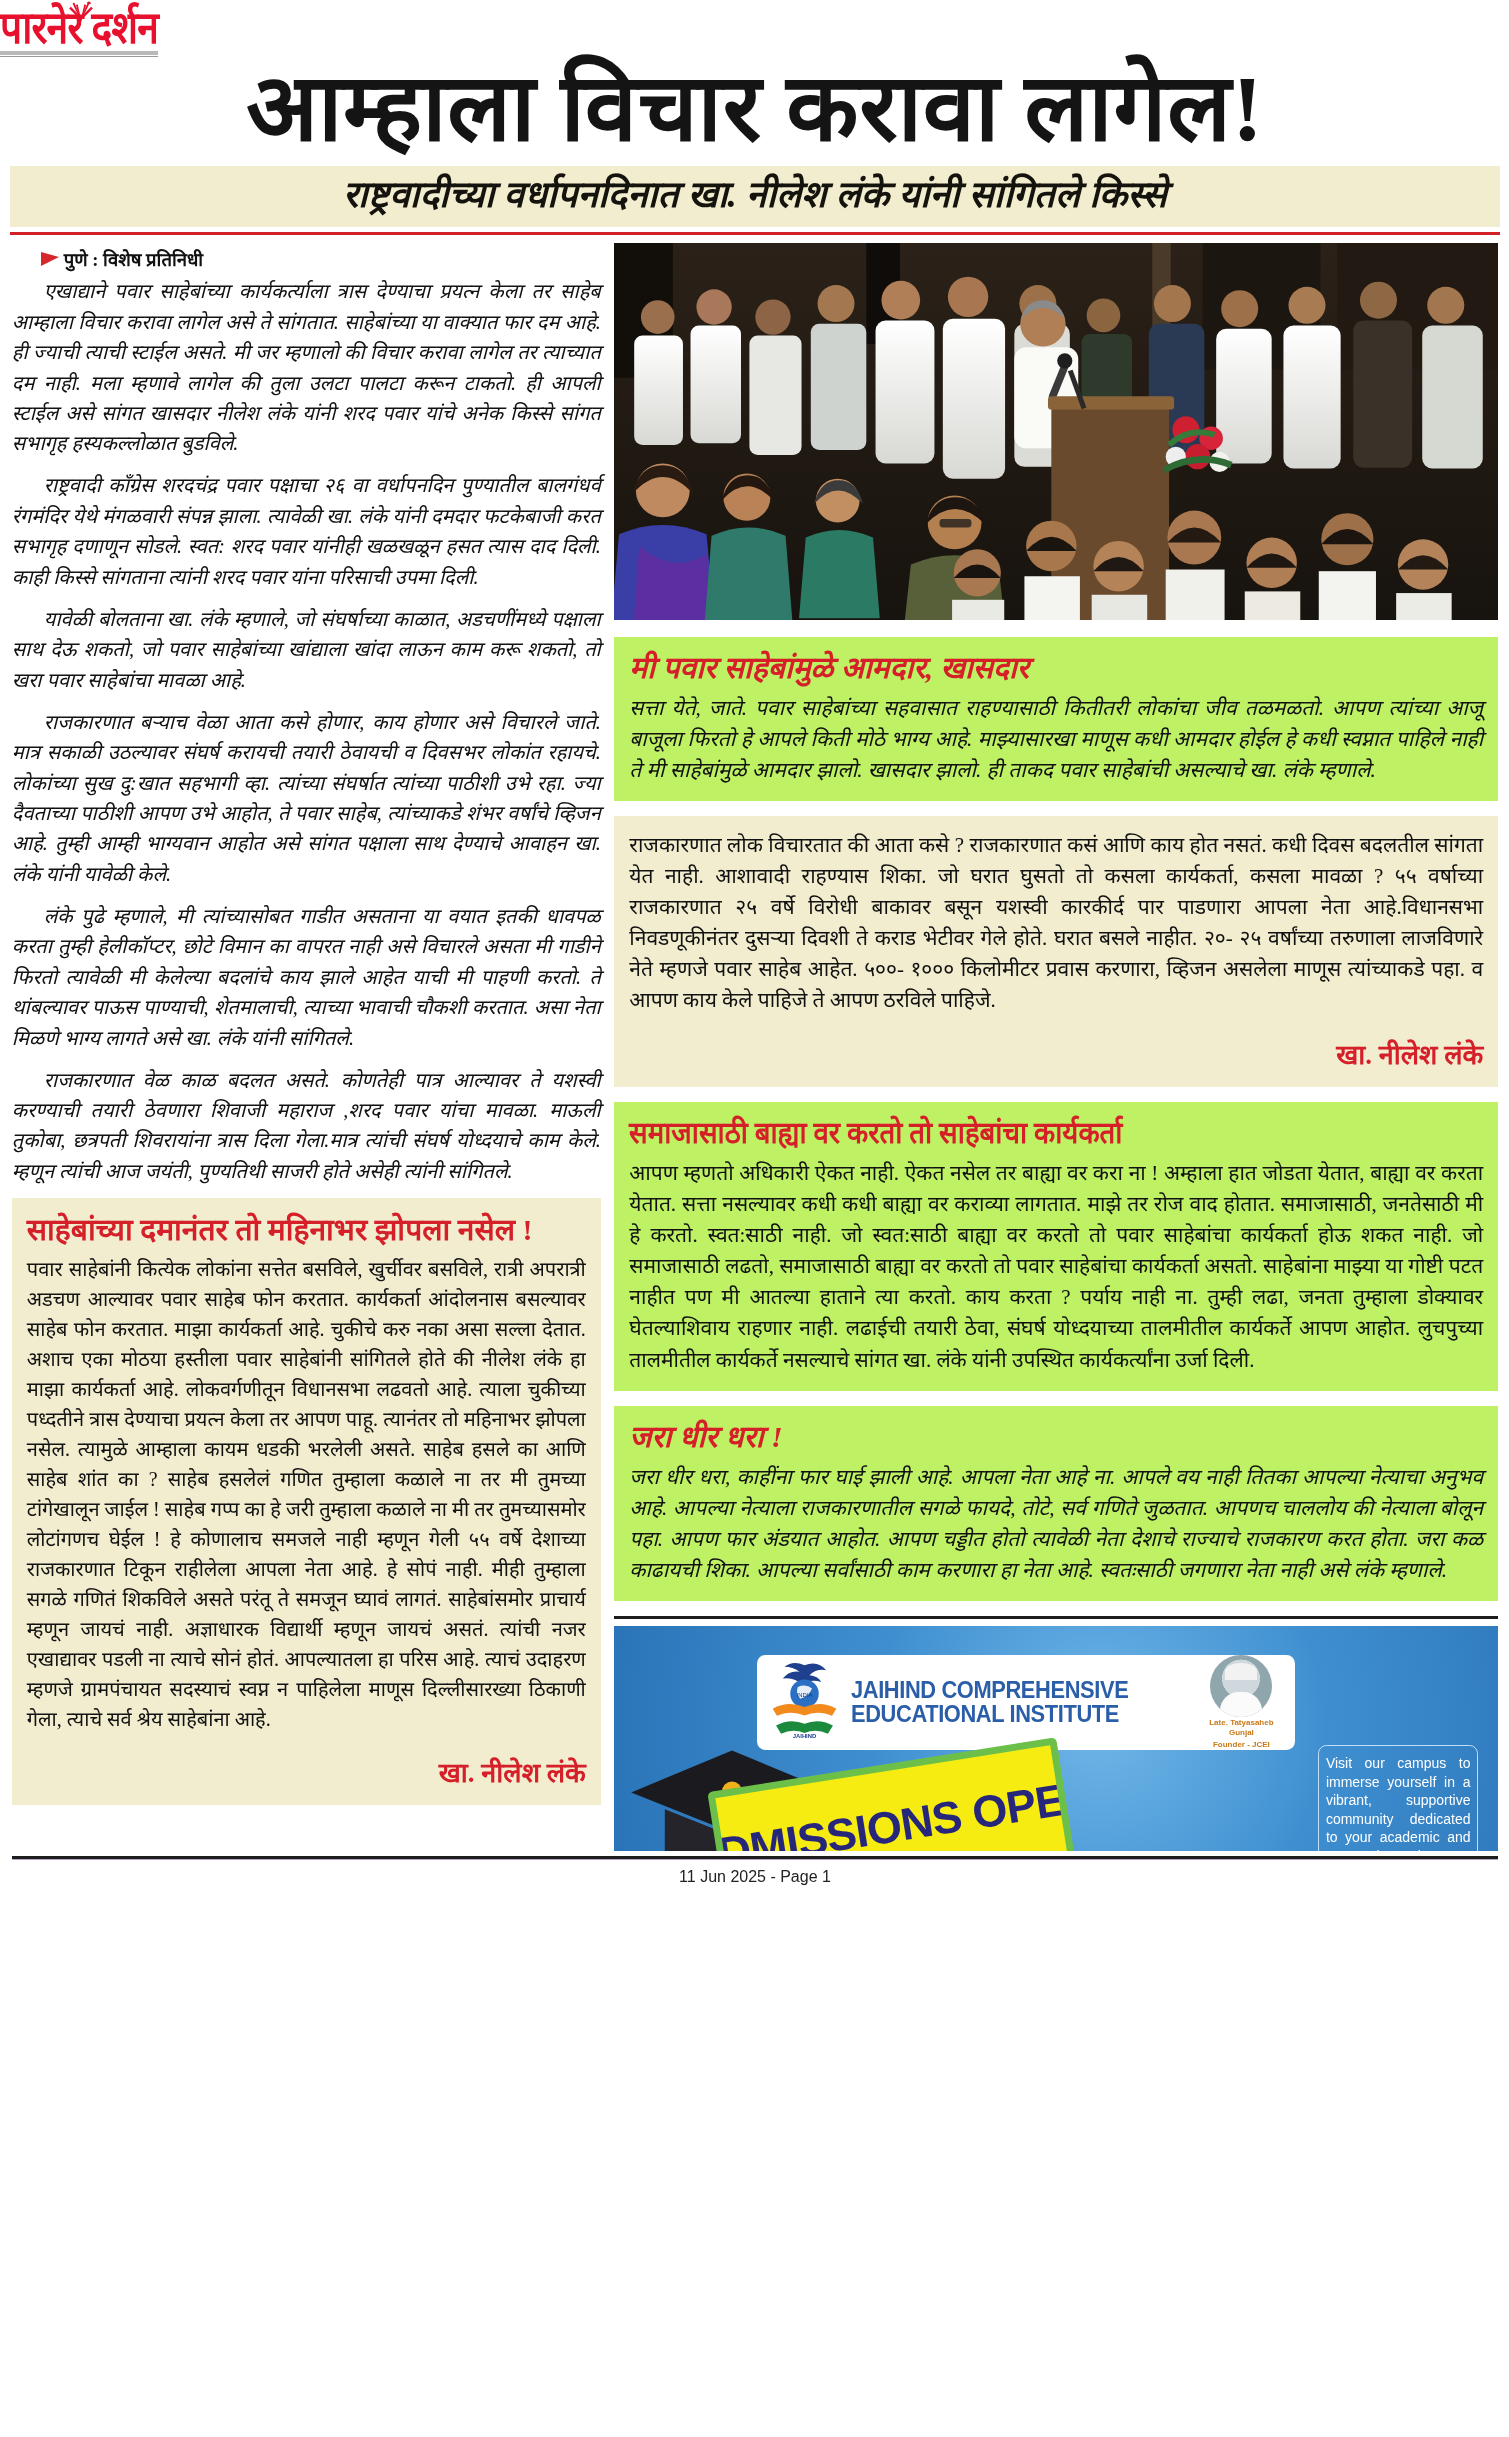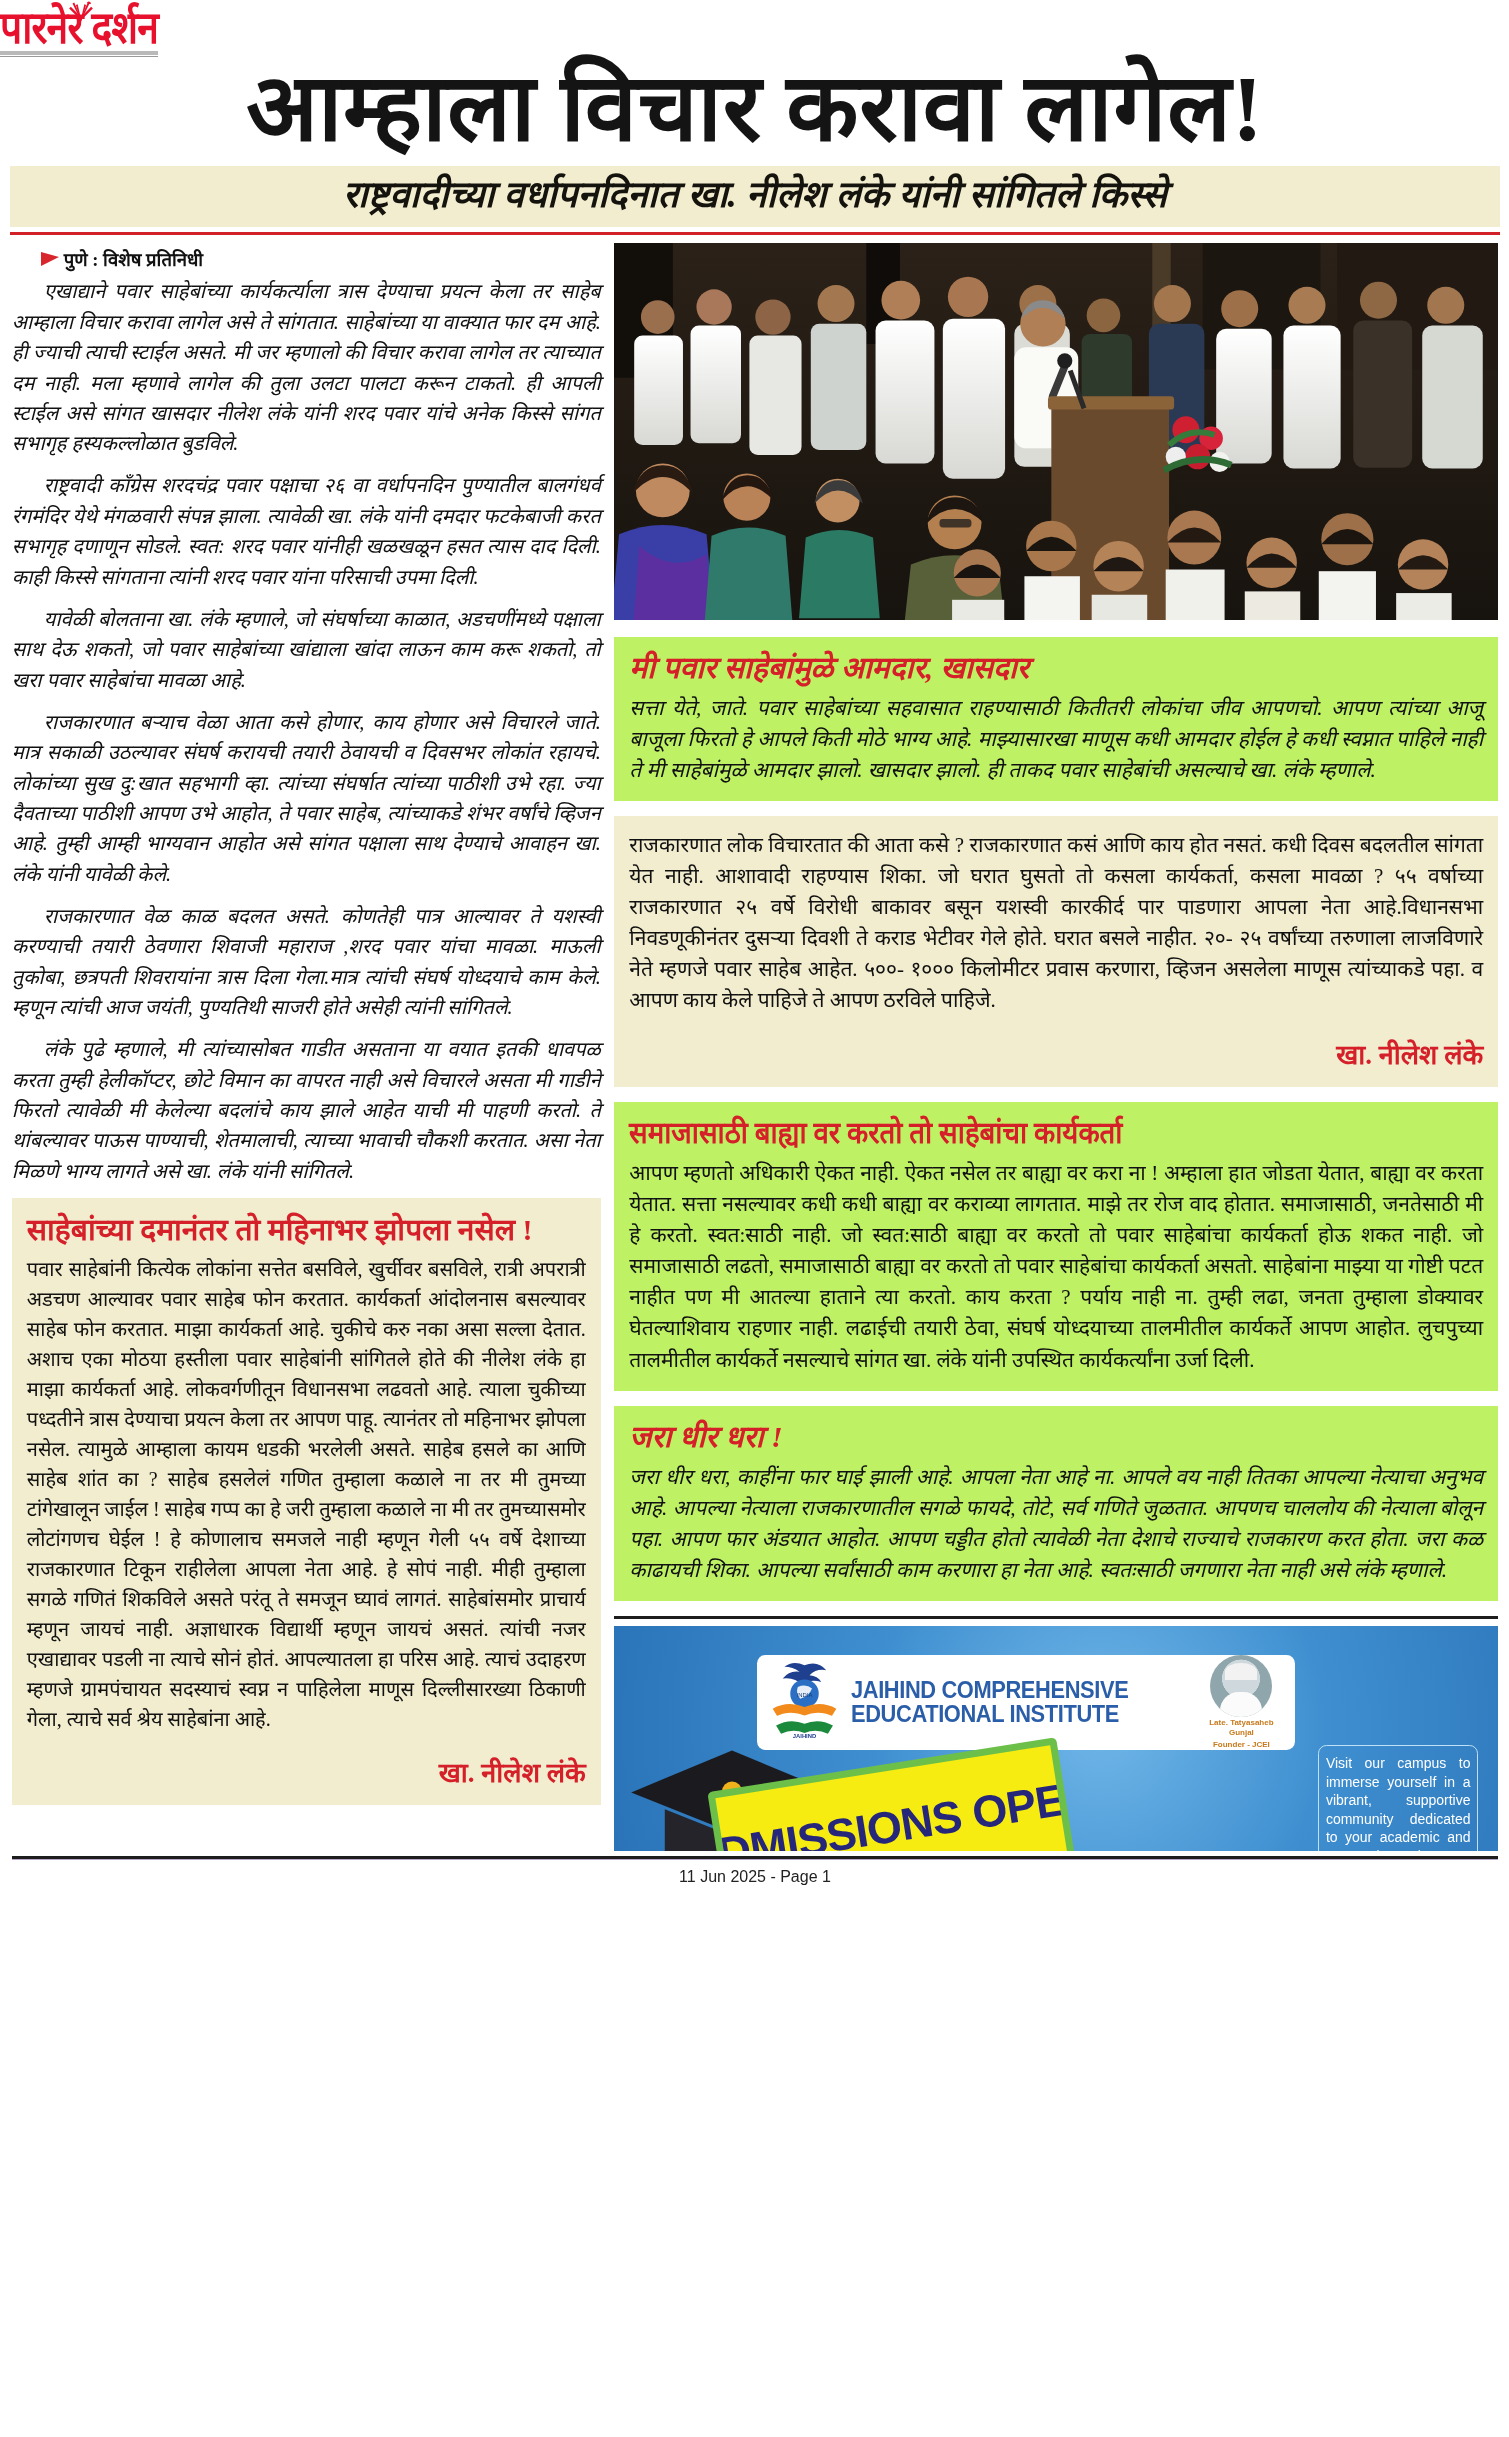--- a/index.html
+++ b/index.html
@@ -318,22 +318,22 @@
 
     <div class="byline">
       <span class="flag"></span>
       <span>पुणे : विशेष प्रतिनिधी</span>
     </div>
 
     <p class="body-para">एखाद्याने पवार साहेबांच्या कार्यकर्त्याला त्रास देण्याचा प्रयत्न केला तर साहेब आम्हाला विचार करावा लागेल असे ते सांगतात. साहेबांच्या या वाक्यात फार दम आहे. ही ज्याची त्याची स्टाईल असते. मी जर म्हणालो की विचार करावा लागेल तर त्याच्यात दम नाही. मला म्हणावे लागेल की तुला उलटा पालटा करून टाकतो. ही आपली स्टाईल असे सांगत खासदार नीलेश लंके यांनी शरद पवार यांचे  अनेक किस्से सांगत सभागृह हस्यकल्लोळात बुडविले.</p>
     <p class="body-para">राष्ट्रवादी काँग्रेस शरदचंद्र पवार पक्षाचा २६ वा वर्धापनदिन पुण्यातील बालगंधर्व रंगमंदिर येथे मंगळवारी संपन्न झाला. त्यावेळी खा. लंके यांनी दमदार फटकेबाजी करत सभागृह दणाणून सोडले. स्वत: शरद पवार यांनीही खळखळून हसत त्यास दाद दिली. काही किस्से सांगताना त्यांनी शरद पवार यांना परिसाची उपमा दिली.</p>
     <p class="body-para"> यावेळी बोलताना खा. लंके म्हणाले, जो संघर्षाच्या काळात, अडचणींमध्ये पक्षाला साथ देऊ शकतो, जो पवार साहेबांच्या खांद्याला खांदा लाऊन काम करू शकतो, तो खरा पवार साहेबांचा मावळा आहे.</p>
     <p class="body-para">राजकारणात बऱ्याच वेळा आता कसे होणार, काय होणार असे विचारले जाते. मात्र  सकाळी उठल्यावर संघर्ष करायची तयारी ठेवायची व दिवसभर लोकांत रहायचे. लोकांच्या सुख दु:खात सहभागी व्हा. त्यांच्या संघर्षात त्यांच्या पाठीशी उभे रहा. ज्या दैवताच्या पाठीशी आपण उभे आहोत, ते पवार साहेब, त्यांच्याकडे शंभर वर्षांचे व्हिजन आहे. तुम्ही आम्ही भाग्यवान आहोत असे सांगत पक्षाला साथ देण्याचे आवाहन खा. लंके यांनी यावेळी केले.</p>
+    <p class="body-para">लंके पुढे म्हणाले, मी त्यांच्यासोबत गाडीत असताना या वयात इतकी धावपळ करता तुम्ही हेलीकॉप्टर, छोटे विमान का वापरत  नाही असे विचारले असता मी गाडीने फिरतो त्यावेळी मी केलेल्या बदलांचे काय झाले आहेत याची मी पाहणी करतो. ते थांबल्यावर पाऊस पाण्याची, शेतमालाची, त्याच्या भावाची चौकशी करतात. असा नेता मिळणे भाग्य लागते असे खा. लंके यांनी सांगितले.</p>
     <p class="body-para">राजकारणात वेळ काळ बदलत असते. कोणतेही पात्र आल्यावर ते यशस्वी करण्याची तयारी ठेवणारा शिवाजी महाराज ,शरद पवार यांचा मावळा. माऊली तुकोबा, छत्रपती शिवरायांना त्रास दिला गेला.मात्र त्यांची संघर्ष योध्दयाचे काम केले. म्हणून त्यांची आज जयंती, पुण्यतिथी साजरी होते असेही त्यांनी सांगितले.</p>
-    <p class="body-para">लंके पुढे म्हणाले, मी त्यांच्यासोबत गाडीत असताना या वयात इतकी धावपळ करता तुम्ही हेलीकॉप्टर, छोटे विमान का वापरत  नाही असे विचारले असता मी गाडीने फिरतो त्यावेळी मी केलेल्या बदलांचे काय झाले आहेत याची मी पाहणी करतो. ते थांबल्यावर पाऊस पाण्याची, शेतमालाची, त्याच्या भावाची चौकशी करतात. असा नेता मिळणे भाग्य लागते असे खा. लंके यांनी सांगितले.</p>
 
     <div class="box box-cream">
       <div class="box-title">साहेबांच्या दमानंतर तो महिनाभर झोपला नसेल !</div>
       <p class="box-body">पवार साहेबांनी कित्येक लोकांना सत्तेत बसविले, खुर्चीवर बसविले, रात्री अपरात्री अडचण आल्यावर पवार साहेब फोन करतात. कार्यकर्ता आंदोलनास बसल्यावर साहेब फोन करतात. माझा कार्यकर्ता आहे. चुकीचे करु नका असा सल्ला देतात. अशाच एका मोठया हस्तीला पवार साहेबांनी सांगितले होते की नीलेश लंके हा माझा कार्यकर्ता आहे. लोकवर्गणीतून विधानसभा लढवतो आहे. त्याला चुकीच्या पध्दतीने त्रास देण्याचा प्रयत्न केला तर आपण पाहू. त्यानंतर तो महिनाभर झोपला नसेल. त्यामुळे आम्हाला कायम धडकी भरलेली असते. साहेब हसले का आणि साहेब शांत का ? साहेब हसलेलं गणित तुम्हाला कळाले ना तर मी तुमच्या टांगेखालून जाईल ! साहेब गप्प का हे जरी तुम्हाला कळाले ना  मी तर तुमच्यासमोर लोटांगणच घेईल ! हे कोणालाच समजले नाही म्हणून गेली ५५ वर्षे देशाच्या राजकारणात टिकून राहीलेला आपला नेता आहे. हे सोपं नाही. मीही तुम्हाला सगळे गणितं शिकविले असते परंतू ते समजून घ्यावं लागतं. साहेबांसमोर प्राचार्य म्हणून जायचं नाही. अज्ञाधारक विद्यार्थी म्हणून जायचं असतं. त्यांची नजर एखाद्यावर पडली ना त्याचे सोनं होतं. आपल्यातला हा परिस आहे. त्याचं उदाहरण म्हणजे ग्रामपंचायत सदस्याचं स्वप्न न पाहिलेला माणूस दिल्लीसारख्या ठिकाणी गेला, त्याचे सर्व श्रेय साहेबांना आहे.</p>
       <div class="attrib">खा. नीलेश लंके</div>
     </div>
 
   </div>
 
   <div class="col-right">
@@ -481,21 +481,21 @@
           <rect x="930" y="416" width="66" height="36" fill="#ececE6"></rect>
           <circle cx="432" cy="392" r="28" fill="#a87851"></circle>
             <path d="M404 398 q28 -32 56 0z" fill="#1a1410"></path>
           <rect x="402" y="424" width="62" height="28" fill="#eaeae4"></rect>
         </g>
       </svg>
     </div>
 
     <div class="box box-blue">
       <div class="box-title">मी पवार साहेबांमुळे आमदार, खासदार</div>
-      <p class="box-body rightcol">सत्ता येते, जाते. पवार साहेबांच्या सहवासात राहण्यासाठी कितीतरी लोकांचा जीव आपणचो. आपण त्यांच्या आजू बाजूला फिरतो हे आपले किती मोठे भाग्य आहे. माझ्यासारखा माणूस कधी आमदार होईल हे कधी स्वप्नात पाहिले नाही ते मी साहेबांमुळे आमदार झालो. खासदार झालो. ही ताकद पवार साहेबांची असल्याचे खा. लंके म्हणाले.</p>
+      <p class="box-body rightcol">सत्ता येते, जाते. पवार साहेबांच्या सहवासात राहण्यासाठी कितीतरी लोकांचा जीव तळमळतो. आपण त्यांच्या आजू बाजूला फिरतो हे आपले किती मोठे भाग्य आहे. माझ्यासारखा माणूस कधी आमदार होईल हे कधी स्वप्नात पाहिले नाही ते मी साहेबांमुळे आमदार झालो. खासदार झालो. ही ताकद पवार साहेबांची असल्याचे खा. लंके म्हणाले.</p>
     </div>
 
     <div class="box box-cream">
       <p class="box-body rightcol">राजकारणात लोक विचारतात की आता कसे ? राजकारणात कसं आणि काय होत नसतं. कधी दिवस बदलतील सांगता येत नाही. आशावादी राहण्यास शिका. जो घरात घुसतो तो कसला कार्यकर्ता, कसला मावळा ? ५५ वर्षाच्या राजकारणात २५ वर्षे विरोधी बाकावर बसून यशस्वी कारकीर्द पार पाडणारा आपला नेता आहे.विधानसभा निवडणूकीनंतर दुसऱ्या दिवशी ते कराड भेटीवर गेले होते. घरात बसले नाहीत. २०- २५ वर्षांच्या तरुणाला लाजविणारे नेते म्हणजे पवार साहेब आहेत. ५००- १००० किलोमीटर प्रवास करणारा, व्हिजन असलेला माणूस त्यांच्याकडे पहा. व आपण काय केले पाहिजे ते आपण ठरविले पाहिजे.</p>
       <div class="attrib">खा. नीलेश लंके</div>
     </div>
 
     <div class="box box-green">
       <div class="box-title cond">समाजासाठी बाह्या वर करतो तो साहेबांचा कार्यकर्ता</div>
       <p class="box-body rightcol"> आपण म्हणतो अधिकारी ऐकत नाही. ऐकत नसेल तर बाह्या वर करा ना ! अम्हाला हात जोडता येतात, बाह्या वर करता येतात. सत्ता नसल्यावर कधी कधी बाह्या वर कराव्या लागतात. माझे तर रोज वाद होतात. समाजासाठी, जनतेसाठी मी हे करतो. स्वत:साठी नाही. जो स्वत:साठी बाह्या वर करतो तो पवार साहेबांचा कार्यकर्ता होऊ शकत नाही. जो समाजासाठी लढतो, समाजासाठी बाह्या वर करतो तो पवार साहेबांचा कार्यकर्ता असतो. साहेबांना माझ्या या गोष्टी पटत नाहीत पण मी आतल्या हाताने त्या करतो. काय करता ? पर्याय नाही ना. तुम्ही लढा, जनता तुम्हाला डोक्यावर घेतल्याशिवाय राहणार नाही. लढाईची तयारी ठेवा, संघर्ष योध्दयाच्या तालमीतील कार्यकर्ते आपण आहोत. लुचपुच्या तालमीतील कार्यकर्ते नसल्याचे सांगत खा. लंके यांनी उपस्थित कार्यकर्त्यांना उर्जा दिली.</p>

